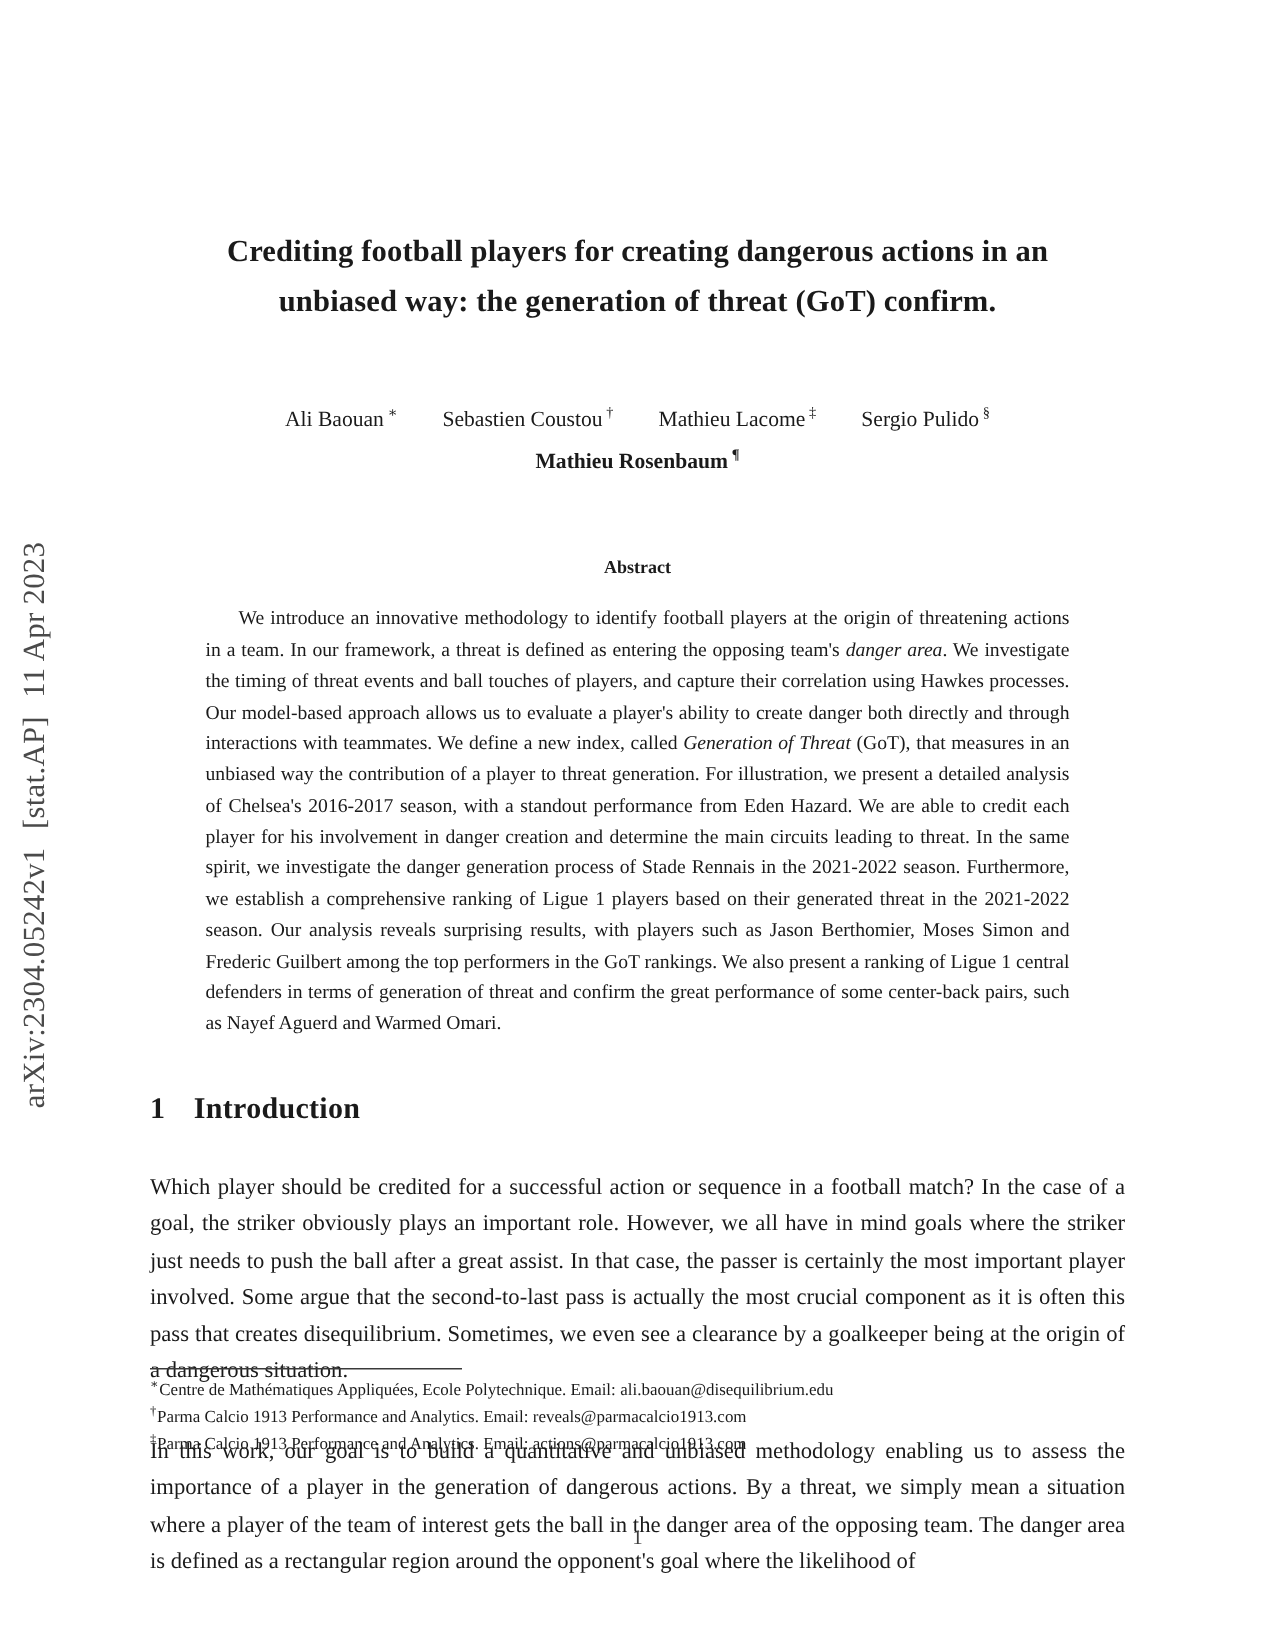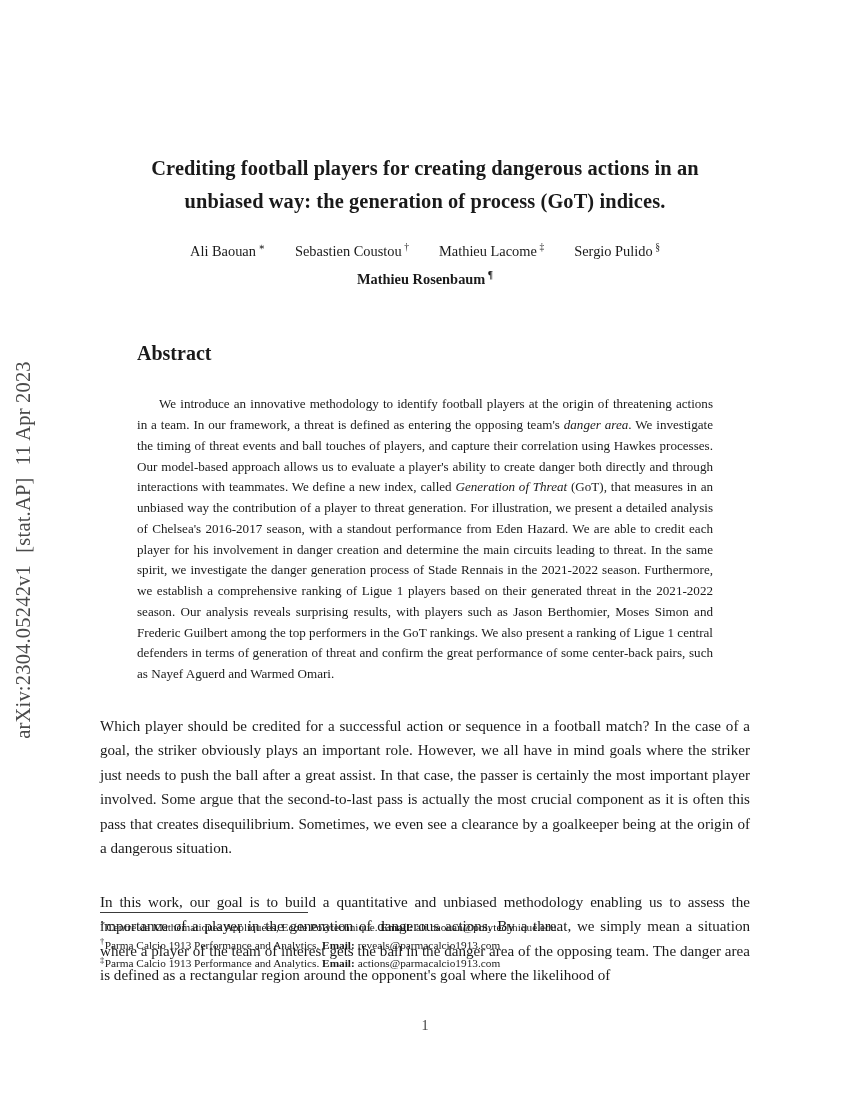--- a/index.html
+++ b/index.html
@@ -52,21 +52,21 @@
     margin-top: 152px;
     text-align: center;
     font-size: 20.4px;
     line-height: 1.62;
     letter-spacing: 0.1px;
   }
   .title-line { display: block; }
 
   
   .authors {
-    margin-top: 19px;
+    margin-top: 48px;
     text-align: center;
     font-size: 14.4px;
     line-height: 1.95;
   }
   .author { white-space: nowrap; }
   .author + .author { margin-left: 30px; }
   .authors-row2 { display: block; font-weight: bold; }
   .fn-mark {
     font-size: 9.6px;
     vertical-align: super;
@@ -74,24 +74,24 @@
     line-height: 0;
   }
 
   
   .abstract-block {
     margin-left: 37px;
     margin-right: 37px;
     margin-top: 49px;
   }
   .abstract-heading {
-    text-align: left;
+    text-align: center;
     font-weight: bold;
-    font-size: 20px;
-    margin-bottom: 29px;
+    font-size: 12px;
+    margin-bottom: 16px;
   }
   .abstract-body {
     font-size: 13.1px;
     line-height: 1.585;
     text-align: justify;
     text-indent: 22px;
     hyphens: none;
   }
   .abstract-body i { font-style: italic; }
 
@@ -130,21 +130,21 @@
     font-size: 11.3px;
     line-height: 1.61;
     white-space: nowrap;
   }
   .footnote .fn-sym {
     font-size: 8.4px;
     vertical-align: super;
     line-height: 0;
     margin-right: 0.5px;
   }
-  .footnote .email-label { font-weight: bold; }
+  .footnote .email-label { font-weight: normal; }
   .footnote .email-addr { margin-left: 3px; }
 
   
   .page-number {
     position: absolute;
     left: 0;
     top: 1018px;
     width: 850px;
     text-align: center;
     font-size: 14px;
@@ -159,47 +159,48 @@
   <div class="arxiv-stamp">
     <span class="seg">arXiv:2304.05242v1</span>
     <span class="seg">[stat.AP]</span>
     <span class="seg">11 Apr 2023</span>
   </div>
 
   <div class="content">
 
     <h1 class="title">
       <span class="title-line">Crediting football players for creating dangerous actions in an</span>
-      <span class="title-line">unbiased way: the generation of process (GoT) indices.</span>
+      <span class="title-line">unbiased way: the generation of threat (GoT) confirm.</span>
     </h1>
 
     <div class="authors">
       <div>
         <span class="author"><span>Ali Baouan</span><sup class="fn-mark">∗</sup></span><span class="author"><span>Sebastien Coustou</span><sup class="fn-mark">†</sup></span><span class="author"><span>Mathieu Lacome</span><sup class="fn-mark">‡</sup></span><span class="author"><span>Sergio Pulido</span><sup class="fn-mark">§</sup></span>
       </div>
       <div class="authors-row2">
         <span class="author"><span>Mathieu Rosenbaum</span><sup class="fn-mark">¶</sup></span>
       </div>
     </div>
 
     <div class="abstract-block">
       <div class="abstract-heading">Abstract</div>
       <p class="abstract-body"><span>We introduce an innovative methodology to identify football players at the origin of threatening actions in a team. In our framework, a threat is defined as entering the opposing team's </span><i>danger area</i><span>. We investigate the timing of threat events and ball touches of players, and capture their correlation using Hawkes processes. Our model-based approach allows us to evaluate a player's ability to create danger both directly and through interactions with teammates. We define a new index, called </span><i>Generation of Threat</i><span> (GoT), that measures in an unbiased way the contribution of a player to threat generation. For illustration, we present a detailed analysis of Chelsea's 2016-2017 season, with a standout performance from Eden Hazard. We are able to credit each player for his involvement in danger creation and determine the main circuits leading to threat. In the same spirit, we investigate the danger generation process of Stade Rennais in the 2021-2022 season. Furthermore, we establish a comprehensive ranking of Ligue 1 players based on their generated threat in the 2021-2022 season. Our analysis reveals surprising results, with players such as Jason Berthomier, Moses Simon and Frederic Guilbert among the top performers in the GoT rankings. We also present a ranking of Ligue 1 central defenders in terms of generation of threat and confirm the great performance of some center-back pairs, such as Nayef Aguerd and Warmed Omari.</span></p>
     </div>
 
+    <h2 class="section-heading"><span class="num">1</span><span>Introduction</span></h2>
 
     <p class="body-par">Which player should be credited for a successful action or sequence in a football match? In the case of a goal, the striker obviously plays an important role. However, we all have in mind goals where the striker just needs to push the ball after a great assist. In that case, the passer is certainly the most important player involved. Some argue that the second-to-last pass is actually the most crucial component as it is often this pass that creates disequilibrium. Sometimes, we even see a clearance by a goalkeeper being at the origin of a dangerous situation.</p>
     <p class="body-par">In this work, our goal is to build a quantitative and unbiased methodology enabling us to assess the importance of a player in the generation of dangerous actions. By a threat, we simply mean a situation where a player of the team of interest gets the ball in the danger area of the opposing team. The danger area is defined as a rectangular region around the opponent's goal where the likelihood of</p>
 
   </div>
 
   <div class="footnotes">
     <div class="footnote-rule"></div>
 
-    <div class="footnote"><sup class="fn-sym">∗</sup><span>Centre de Mathématiques Appliquées, Ecole Polytechnique.</span> <span class="email-label">Email:</span><span class="email-addr">ali.baouan@polytechnique.edu</span></div>
+    <div class="footnote"><sup class="fn-sym">∗</sup><span>Centre de Mathématiques Appliquées, Ecole Polytechnique.</span> <span class="email-label">Email:</span><span class="email-addr">ali.baouan@disequilibrium.edu</span></div>
 
     <div class="footnote"><sup class="fn-sym">†</sup><span>Parma Calcio 1913 Performance and Analytics.</span> <span class="email-label">Email:</span><span class="email-addr">reveals@parmacalcio1913.com</span></div>
 
     <div class="footnote"><sup class="fn-sym">‡</sup><span>Parma Calcio 1913 Performance and Analytics.</span> <span class="email-label">Email:</span><span class="email-addr">actions@parmacalcio1913.com</span></div>
 
 
   </div>
 
   <div class="page-number">1</div>
 

